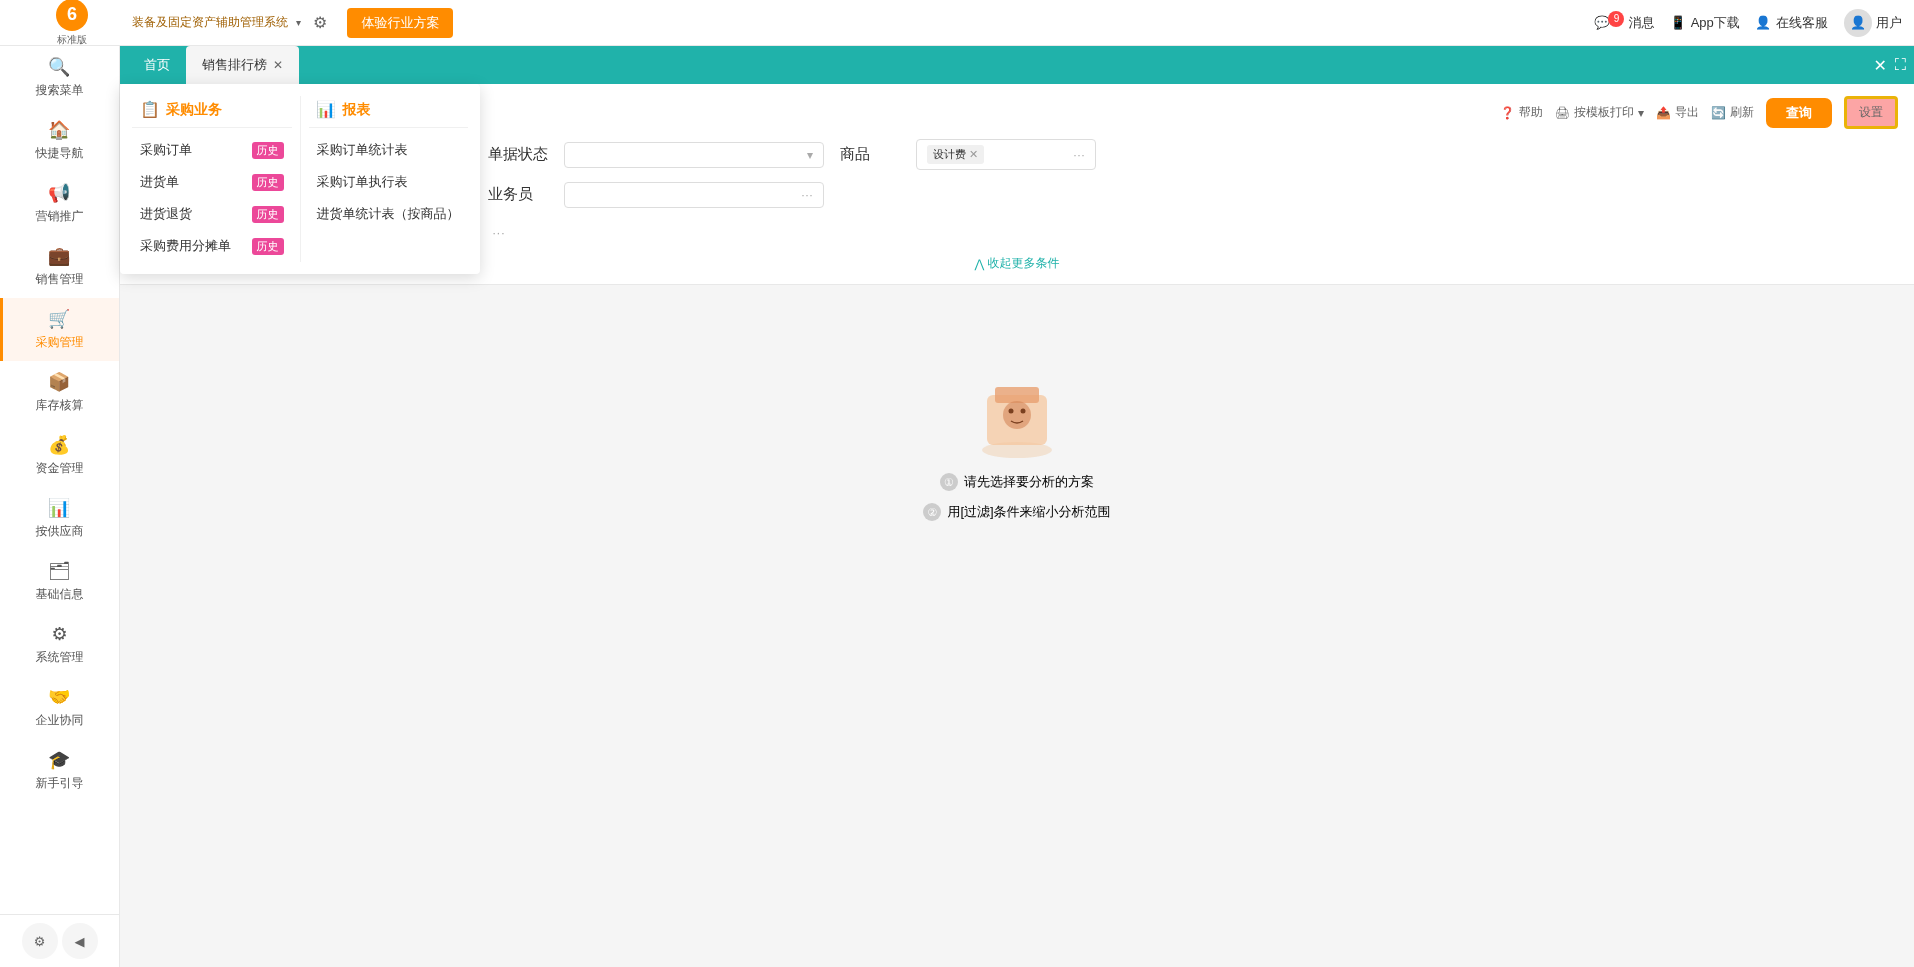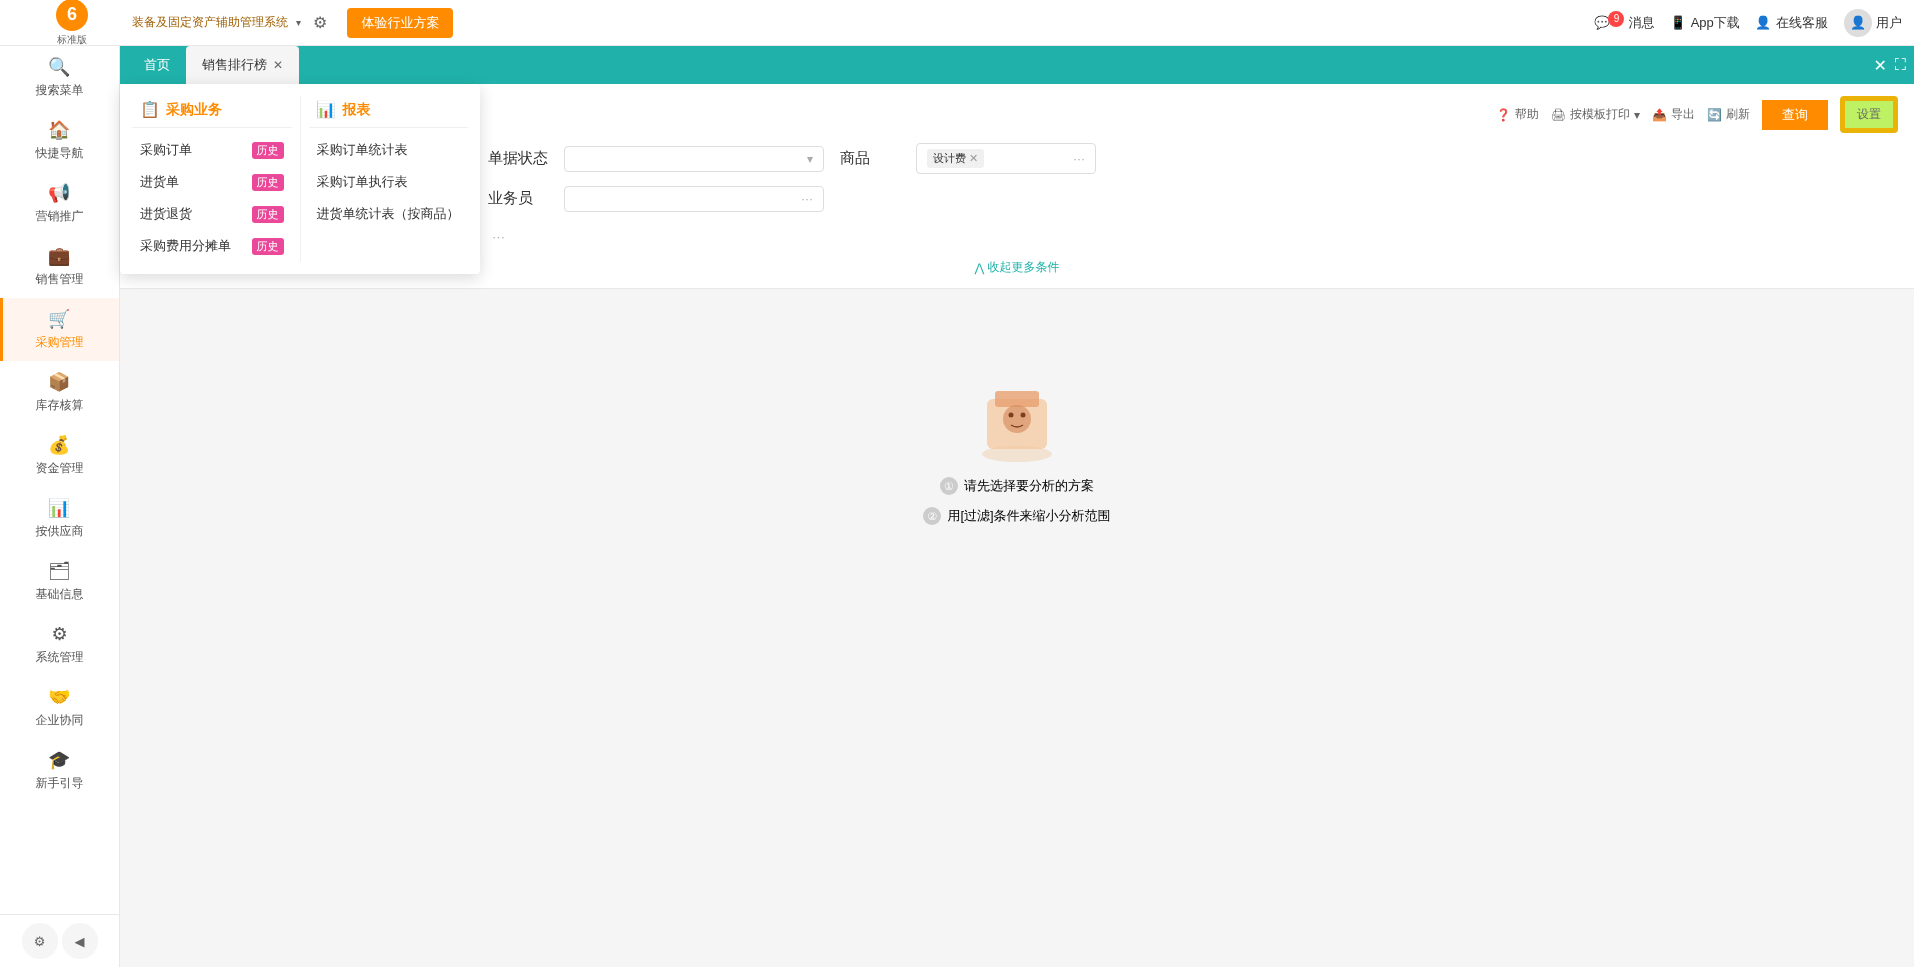--- a/index.html
+++ b/index.html
@@ -255,27 +255,28 @@
       gap: 4px;
       color: #666;
       cursor: pointer;
       font-size: 12px;
     }
     .search-btn {
       background: #ff8c00;
       color: white;
       border: none;
       padding: 6px 20px;
-      border-radius: 0;
+      border-radius: 7px;
       cursor: pointer;
       font-size: 13px;
+      font-weight: bold;
     }
     .settings-btn {
-      border: 5px solid #eab308;
-      background: #bef264;
+      border: 3px solid #eab308;
+      background: #fca5a5;
       padding: 5px 12px;
       border-radius: 4px;
       cursor: pointer;
       font-size: 12px;
       color: #666;
     }
     .filter-label {
       color: #333;
       font-size: 15px;
       white-space: nowrap;

